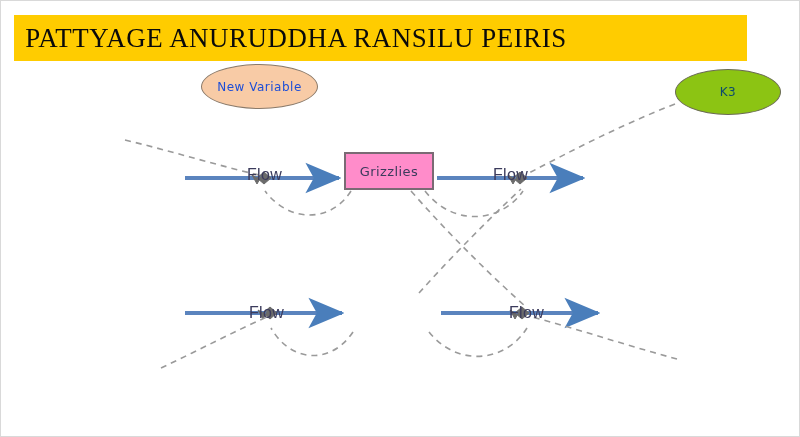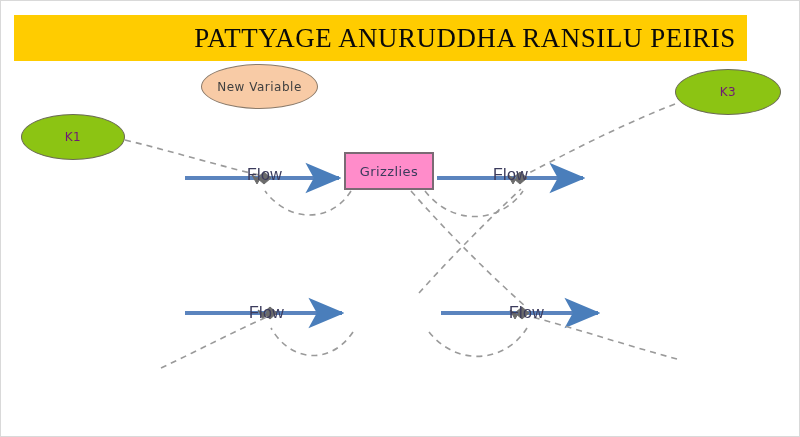--- a/index.html
+++ b/index.html
@@ -32,21 +32,21 @@
   
   #title-banner {
     position: absolute;
     left: 13px;
     top: 14px;
     width: 733px;
     height: 46px;
     background: #FFCC00;
     display: flex;
     align-items: center;
-    justify-content: flex-end;
+    justify-content: flex-start;
   }
   #title-text {
     font-family: "Liberation Serif", serif;
     font-size: 28px;
     font-weight: 400;
     letter-spacing: 0.6px;
     color: #0a0a0a;
     white-space: nowrap;
     transform: scaleX(0.96);
   }
@@ -83,24 +83,24 @@
     background: #8CC413;
     border: 1px solid #6b6b55;
   }
   .ellipse-peach {
     background: #F8CBA6;
     border: 1px solid #8a7a6a;
   }
   .ellipse-label {
     font-family: "DejaVu Sans", sans-serif;
     font-size: 12px;
-    color: #701a75;
+    color: #0c4a6e;
     letter-spacing: 0.5px;
   }
-  .ellipse-peach .ellipse-label { font-size: 12px; color: #404040; }
+  .ellipse-peach .ellipse-label { font-size: 12px; color: #1d4ed8; }
 
   #var-new-variable { left: 200px; top: 63px; width: 117px; height: 45px; }
   #var-k1 { left: 20px;  top: 113px; width: 104px; height: 46px; }
   #var-k2 { left: 72px;  top: 364px; width: 104px; height: 46px; }
   #var-k3 { left: 674px; top: 68px;  width: 106px; height: 46px; }
   #var-k4 { left: 676px; top: 341px; width: 106px; height: 46px; }
 
   
   .flow-label {
     position: absolute;
@@ -166,23 +166,20 @@
   </svg>
 
   <div id="title-banner">
     <span id="title-text">PATTYAGE ANURUDDHA RANSILU PEIRIS</span>
   </div>
 
   <div id="var-new-variable" class="ellipse ellipse-peach">
     <span class="ellipse-label">New Variable</span>
   </div>
 
-  <div id="var-k1" class="ellipse ellipse-green">
-    <span class="ellipse-label">K1</span>
-  </div>
 
 
   <div id="var-k3" class="ellipse ellipse-green">
     <span class="ellipse-label">K3</span>
   </div>
 
 
   <div id="stock-grizzlies" class="stock">
     <span class="stock-label">Grizzlies</span>
   </div>

